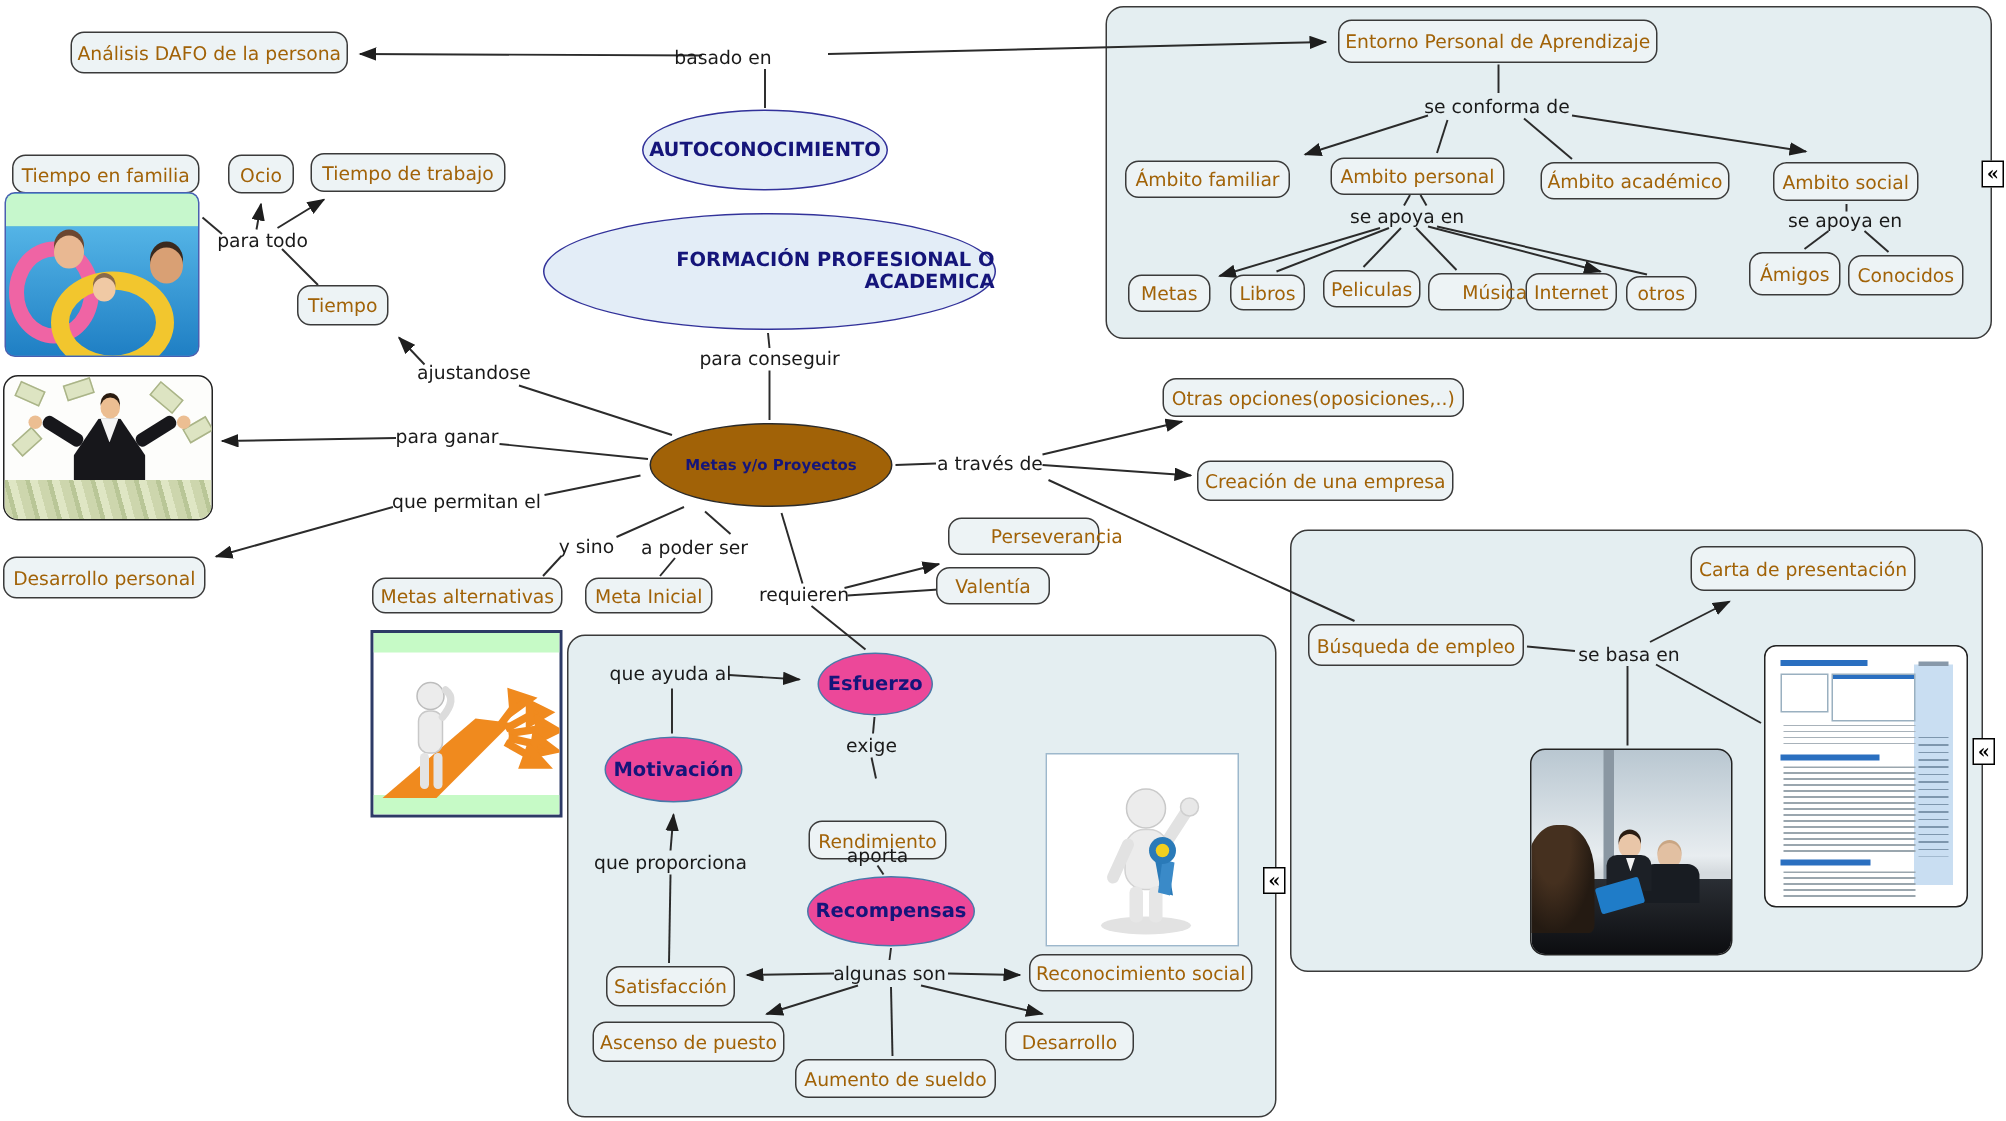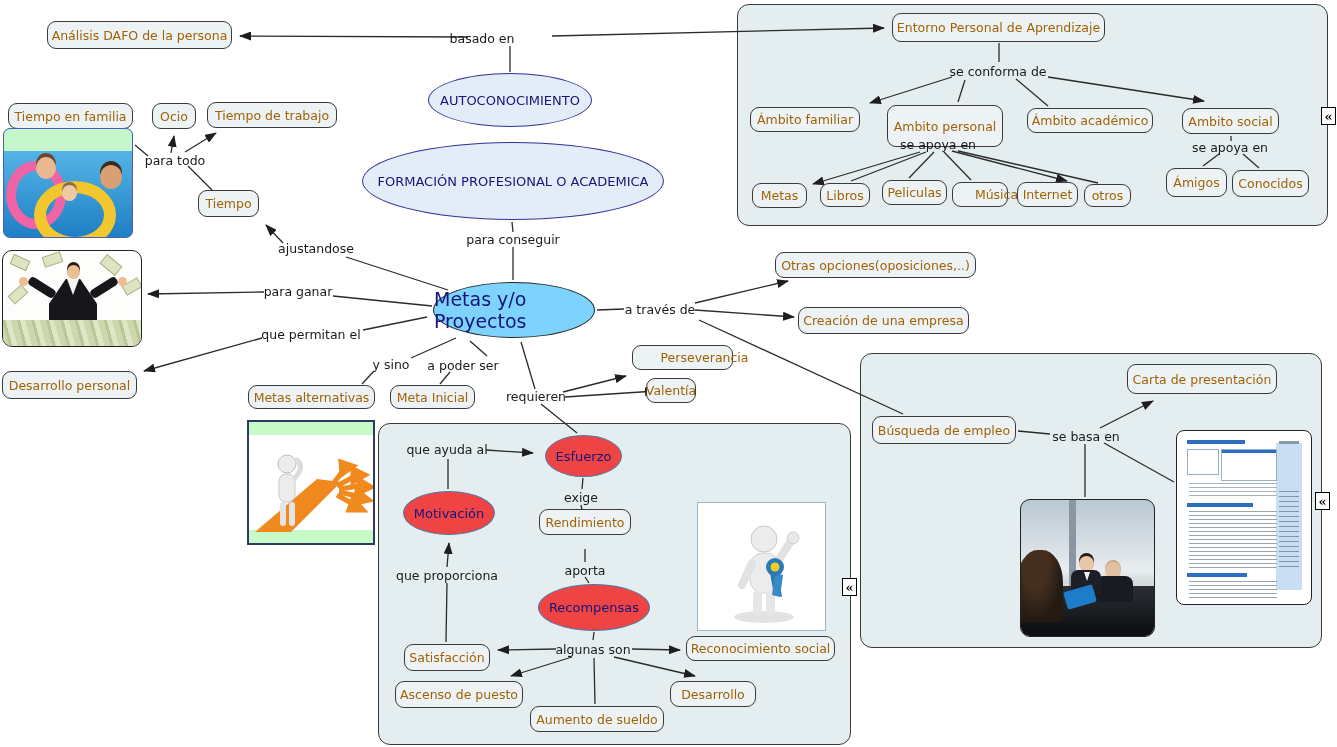--- a/index.html
+++ b/index.html
@@ -4,24 +4,24 @@
 <style>
   html,body{margin:0;padding:0;}
   body{width:1337px;height:747px;position:relative;background:#ffffff;
        font-family:"DejaVu Sans","Liberation Sans",sans-serif;overflow:hidden;}
   .container-box{position:absolute;background:#e4eef1;border:1.5px solid #3a3a3a;
        border-radius:12px;z-index:0;box-sizing:border-box;}
   .box{position:absolute;background:#edf3f5;border:1.4px solid #3a3a3a;border-radius:9px;
        display:flex;align-items:center;justify-content:center;font-size:12.5px;color:#a16207;
        white-space:nowrap;z-index:2;box-sizing:border-box;padding:0 3px;}
   .ellipse{position:absolute;border-radius:50%;display:flex;align-items:center;justify-content:center;
-       font-weight:normal;color:#15157a;z-index:2;box-sizing:border-box;text-align:left;font-size:13px;}
+       font-weight:bold;color:#15157a;z-index:2;box-sizing:border-box;text-align:right;font-size:13px;}
   .ellipse.blue{background:#e3edf7;border:1.5px solid #32329a;}
-  .ellipse.green{background:#ef4444;border:1.4px solid #4879a9;}
-  .ellipse.yellow{background:#7dd3fc;border:1.8px solid #2a2a2a;font-size:19px;}
+  .ellipse.green{background:#ec4899;border:1.4px solid #4879a9;}
+  .ellipse.yellow{background:#a16207;border:1.8px solid #2a2a2a;font-size:10px;}
   .lbl{position:absolute;transform:translate(-50%,-50%);font-size:12.5px;color:#1a1a1a;
        white-space:nowrap;z-index:2;}
   .collapse{position:absolute;width:15px;height:18px;background:#fff;border:1.5px solid #000;
        display:flex;align-items:center;justify-content:center;font-size:13px;font-weight:bold;
        color:#000;z-index:3;font-family:"DejaVu Serif","Liberation Serif",serif;box-sizing:border-box;}
   svg.wires{position:absolute;left:0;top:0;z-index:1;pointer-events:none;}
   .img{position:absolute;z-index:2;box-sizing:border-box;overflow:hidden;}
 </style>
 </head>
 <body>
@@ -110,37 +110,37 @@
 
 <div class="box" style="left:47px;top:21px;width:185px;height:28px;">Análisis DAFO de la persona</div>
 <div class="box" style="left:8px;top:103px;width:125px;height:26px;">Tiempo en familia</div>
 <div class="box" style="left:152px;top:103px;width:44px;height:26px;">Ocio</div>
 <div class="box" style="left:207px;top:102px;width:130px;height:26px;">Tiempo de trabajo</div>
 <div class="box" style="left:198px;top:190px;width:61px;height:27px;">Tiempo</div>
 <div class="box" style="left:2px;top:371px;width:135px;height:28px;">Desarrollo personal</div>
 <div class="box" style="left:248px;top:385px;width:127px;height:24px;">Metas alternativas</div>
 <div class="box" style="left:390px;top:385px;width:85px;height:24px;">Meta Inicial</div>
 <div class="box" style="left:632px;top:345px;width:101px;height:25px;padding-left:47px;">Perseverancia</div>
-<div class="box" style="left:646px;top:378px;width:50px;height:25px;">Valentía</div>
+<div class="box" style="left:624px;top:378px;width:76px;height:25px;">Valentía</div>
 <div class="box" style="left:775px;top:252px;width:201px;height:26px;">Otras opciones(oposiciones,..)</div>
 <div class="box" style="left:798px;top:307px;width:171px;height:27px;">Creación de una empresa</div>
 <div class="box" style="left:892px;top:13px;width:213px;height:29px;">Entorno Personal de Aprendizaje</div>
 <div class="box" style="left:750px;top:107px;width:110px;height:25px;">Ámbito familiar</div>
-<div class="box" style="left:887px;top:105px;width:116px;height:42px;">Ambito personal</div>
+<div class="box" style="left:887px;top:105px;width:116px;height:25px;">Ambito personal</div>
 <div class="box" style="left:1027px;top:108px;width:126px;height:25px;">Ámbito académico</div>
 <div class="box" style="left:1182px;top:108px;width:97px;height:26px;">Ambito social</div>
 <div class="box" style="left:752px;top:183px;width:55px;height:25px;">Metas</div>
 <div class="box" style="left:820px;top:183px;width:50px;height:24px;">Libros</div>
 <div class="box" style="left:882px;top:180px;width:65px;height:25px;">Peliculas</div>
 <div class="box" style="left:952px;top:182px;width:56px;height:25px;padding-left:36px;">Música</div>
 <div class="box" style="left:1017px;top:182px;width:61px;height:25px;">Internet</div>
 <div class="box" style="left:1084px;top:184px;width:47px;height:23px;">otros</div>
 <div class="box" style="left:1166px;top:168px;width:61px;height:29px;">Ámigos</div>
 <div class="box" style="left:1232px;top:170px;width:77px;height:27px;">Conocidos</div>
-<div class="box" style="left:539px;top:509px;width:92px;height:26px;text-align:center;">Rendimiento</div>
+<div class="box" style="left:539px;top:547px;width:92px;height:26px;text-align:center;">Rendimiento</div>
 <div class="box" style="left:404px;top:644px;width:86px;height:27px;">Satisfacción</div>
 <div class="box" style="left:395px;top:681px;width:128px;height:27px;">Ascenso de puesto</div>
 <div class="box" style="left:530px;top:706px;width:134px;height:26px;">Aumento de sueldo</div>
 <div class="box" style="left:670px;top:681px;width:86px;height:26px;">Desarrollo</div>
 <div class="box" style="left:686px;top:636px;width:149px;height:25px;">Reconocimiento social</div>
 <div class="box" style="left:872px;top:416px;width:144px;height:28px;">Búsqueda de empleo</div>
 <div class="box" style="left:1127px;top:364px;width:150px;height:30px;">Carta de presentación</div>
 
 <div class="lbl" style="left:482px;top:38px;">basado en</div>
 <div class="lbl" style="left:175px;top:160px;">para todo</div>

